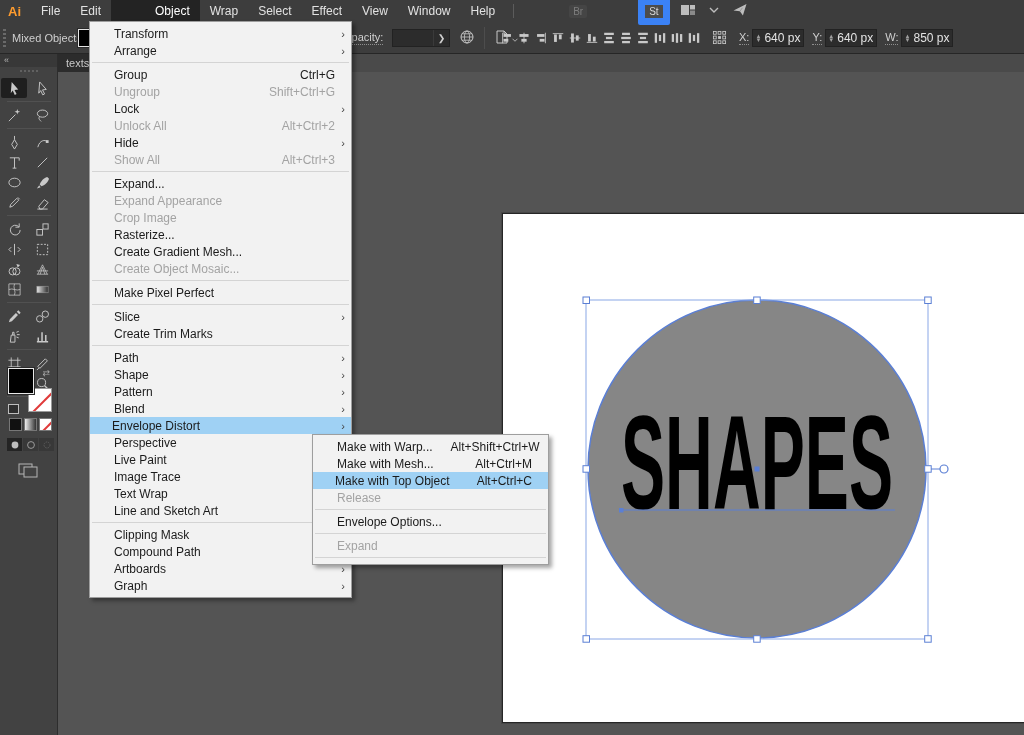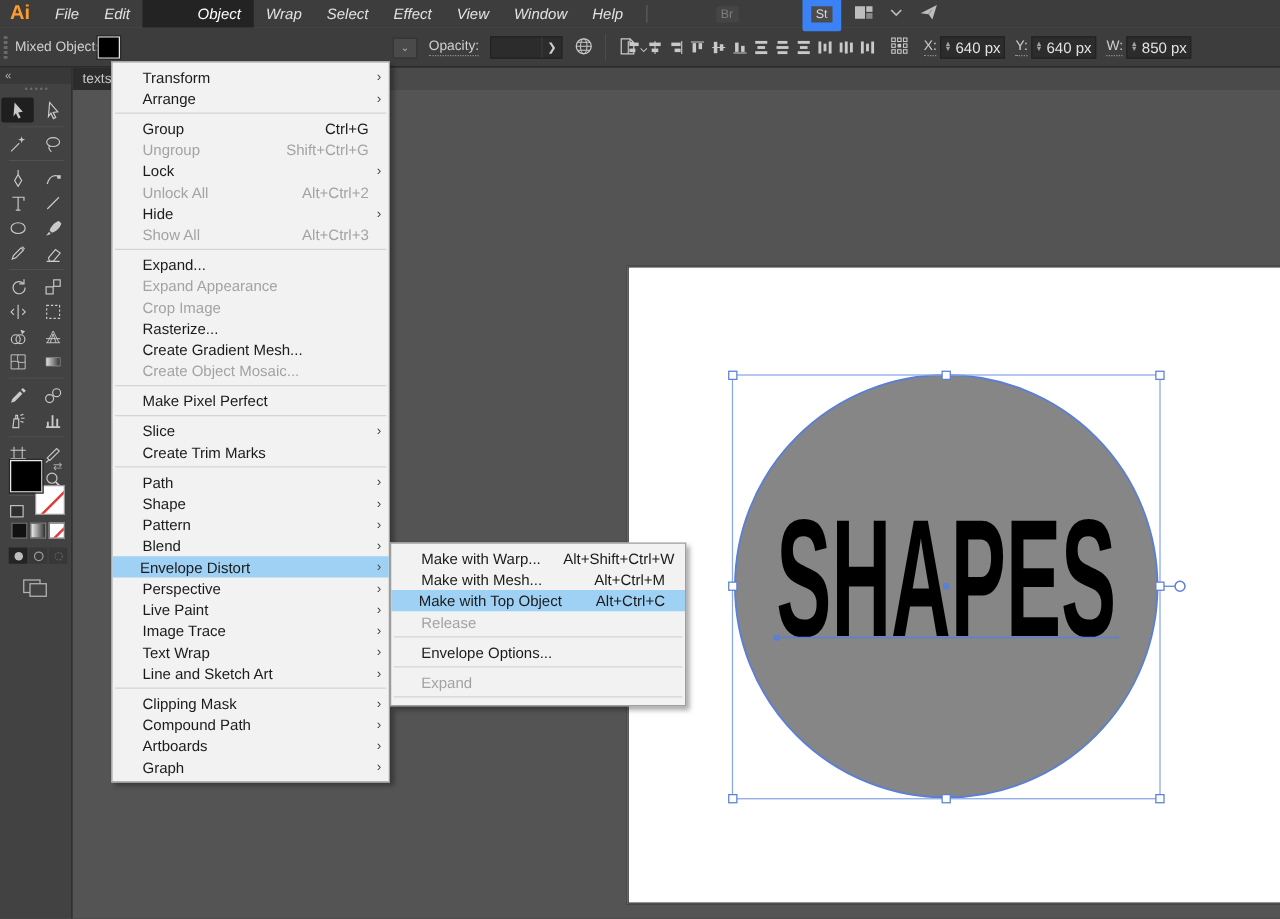--- a/index.html
+++ b/index.html
@@ -4,21 +4,21 @@
 <style>
   * { margin:0; padding:0; box-sizing:border-box; }
   :root { --ic:#c9c9c9; }
   html,body { width:1024px; height:735px; overflow:hidden; background:#3d3d3d;
               font-family:"Liberation Sans", sans-serif; }
   #app { position:relative; width:1024px; height:735px; background:#545454; overflow:hidden; }
 
   
   #menubar { position:absolute; left:0; top:0; width:1024px; height:22px; background:#3d3d3d;
              display:flex; align-items:center; font-size:12px; color:#e2e2e2; z-index:30; }
-  #ai-logo { color:#ff9c2e; font-weight:bold; font-size:16px; padding:0 10px 0 8px; }
+  #ai-logo { color:#ff9c2e; font-weight:bold; font-size:13px; padding:0 10px 0 8px; }
   .mb-item { height:22px; display:flex; align-items:center; padding:0 10px; cursor:default; }
   .mb-item.active { background:#232323; color:#fff;padding-left:44px; }
   .mb-divider { width:1px; height:14px; background:#5c5c5c; margin:0 8px; }
   .mb-right { display:flex; align-items:center; gap:10px; margin-left:6px; }
   .mb-badge { font-size:10px; padding:1px 4px; border-radius:2px;margin-left:41px; }
   .mb-badge.dim { color:#7d7d7d; background:#454545; }
   .mb-badge.lit { color:#d8d8d8; background:#4c4c4c; border:7px solid #3b82f6; }
 
   
   #controlbar { position:absolute; left:0; top:22px; width:1024px; height:32px; background:#3d3d3d;
@@ -85,40 +85,40 @@
              font-size:11px; display:flex; align-items:center; padding:0 8px; }
   #canvas { position:absolute; left:58px; top:72px; right:0; bottom:0; background:#545454; z-index:1; }
   #artboard { position:absolute; left:444px; top:141px; width:523px; height:510px; background:#ffffff;
               border:1px solid #262626; box-shadow:0 0 0 1px rgba(0,0,0,0.15); }
   #artboard svg { position:absolute; left:0; top:0; }
 
   
   .menu-panel { position:absolute; background:#f2f2f2; border:1px solid #9e9e9e;
                 box-shadow:3px 3px 4px rgba(0,0,0,0.35); font-size:12px; color:#1b1b1b;
                 padding:3px 0; z-index:40; }
-  #object-menu { left:89px; top:21px; width:223px;margin-top:28px; }
+  #object-menu { left:89px; top:21px; width:263px; }
   #envelope-submenu { left:312px; top:434px; width:237px; z-index:41; }
   .mi { height:17px; display:flex; align-items:center; padding:0 6px 0 24px; white-space:nowrap; }
   .mi .lbl { flex:0 0 auto; }
   .mi .sc { margin-left:auto; padding-left:18px; }
   .mi .chev { margin-left:auto; width:10px; text-align:right; color:#444; font-size:11px; }
   .mi .sc + .chev, .mi .chev.blank { color:transparent; }
   .mi.disabled { color:#a3a3a3; }
   .mi.disabled .chev { color:#a3a3a3; }
   .mi.highlight { background:#9fd1f4;padding-left:22px; }
   .menu-sep { height:1px; background:#d4d4d4; margin:3px 2px 3px 2px; }
 </style>
 </head>
 <body>
 
 <div id="app">
 
   <div id="menubar">
     <span id="ai-logo">Ai</span>
-    <span id="mb-items" style="display: flex; font-style: italic;">
+    <span id="mb-items" style="display: flex;">
         <span class="mb-item">File</span>
         <span class="mb-item">Edit</span>
         <span class="mb-item active">Object</span>
         <span class="mb-item">Wrap</span>
         <span class="mb-item">Select</span>
         <span class="mb-item">Effect</span>
         <span class="mb-item">View</span>
         <span class="mb-item">Window</span>
         <span class="mb-item">Help</span>
       </span>

